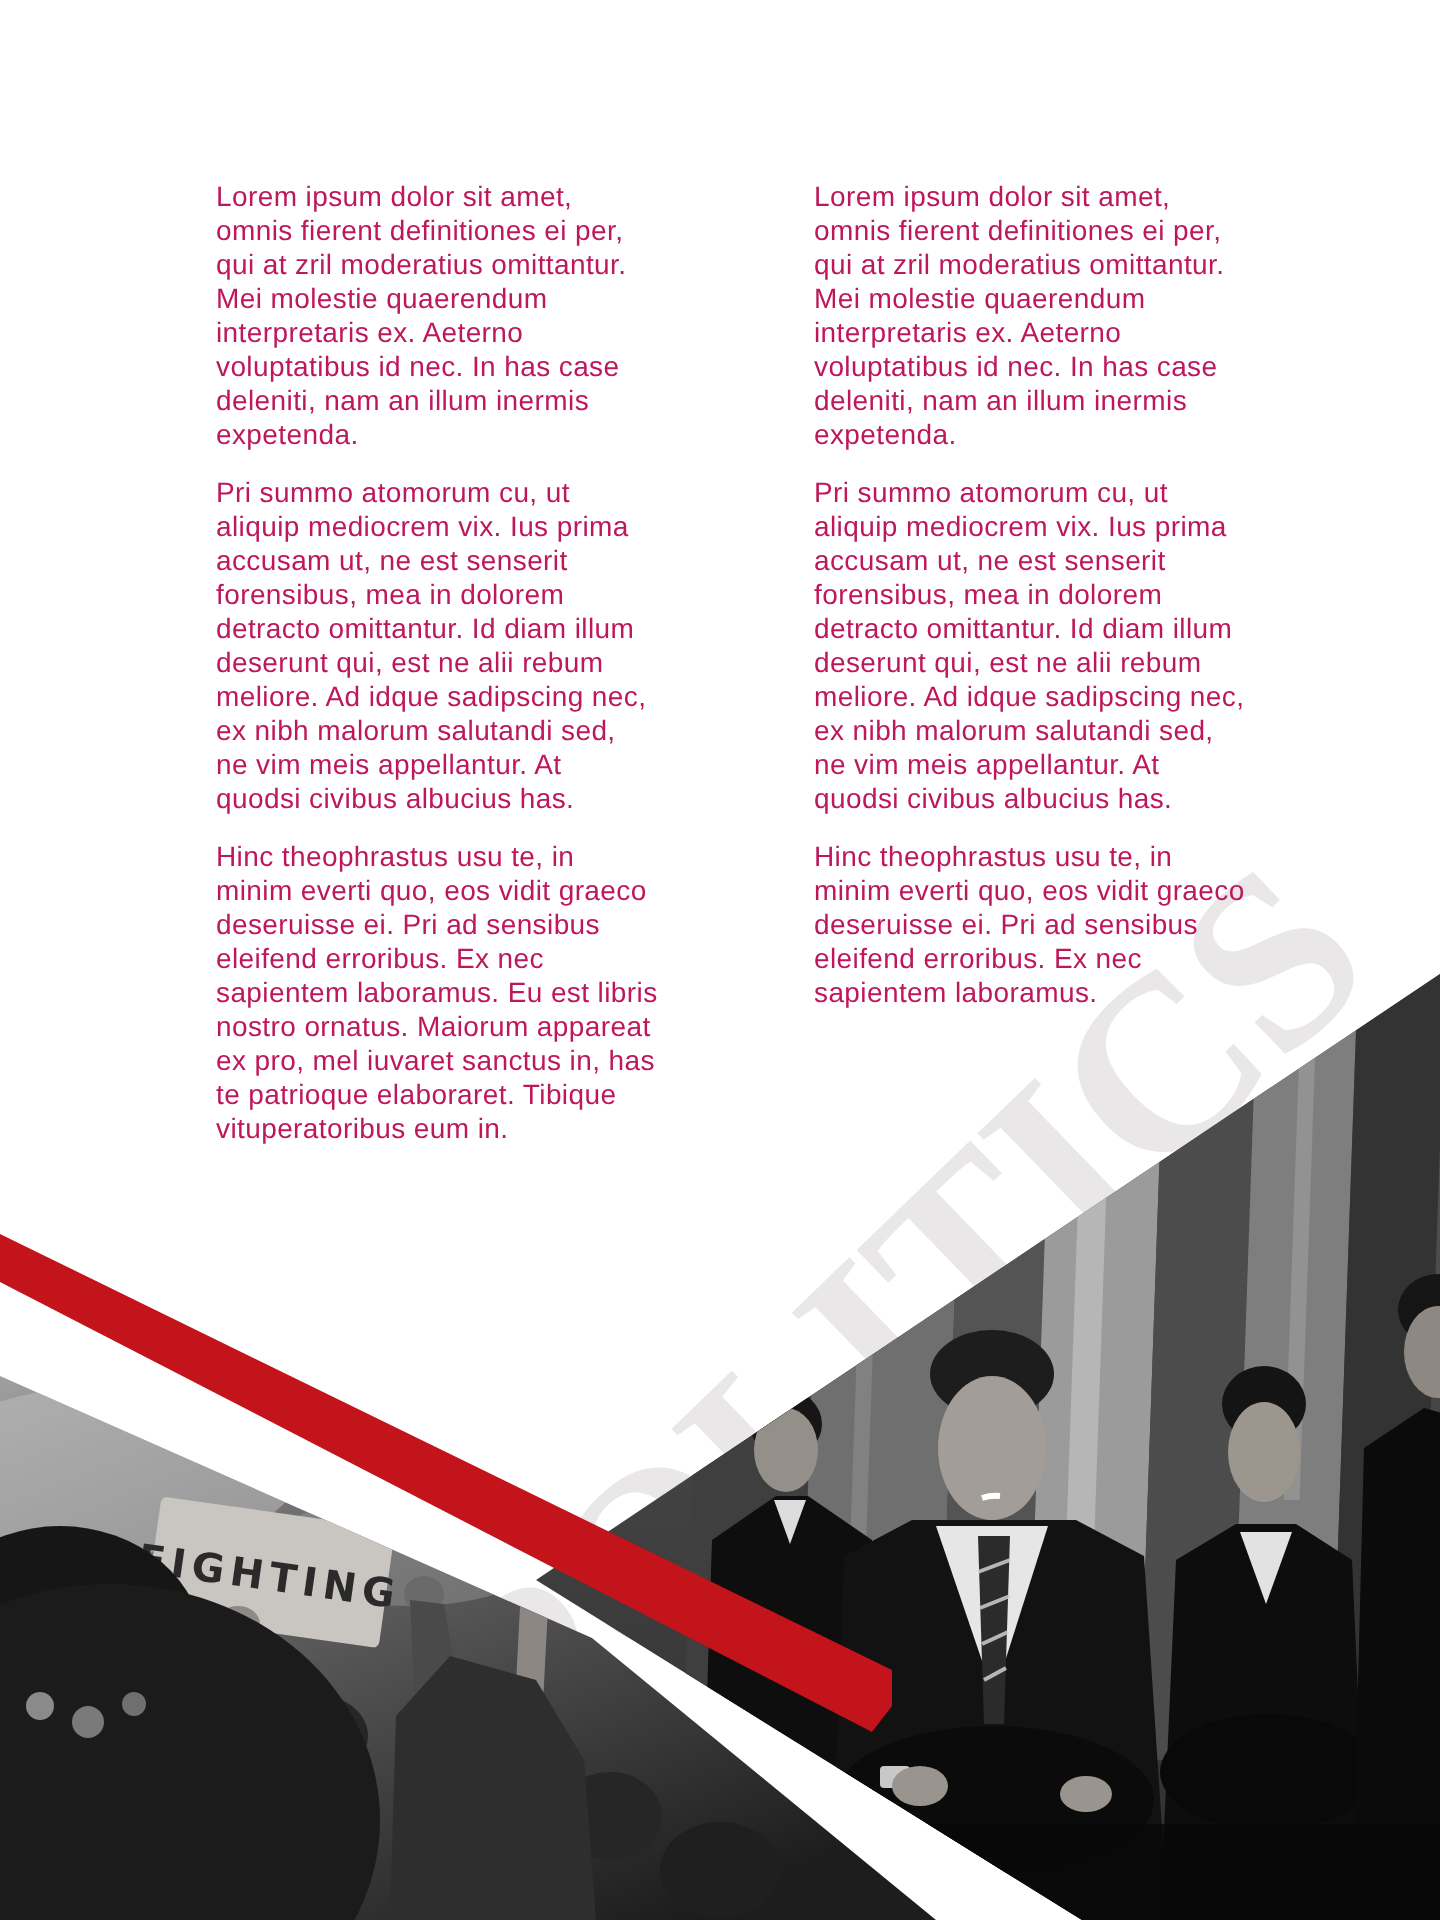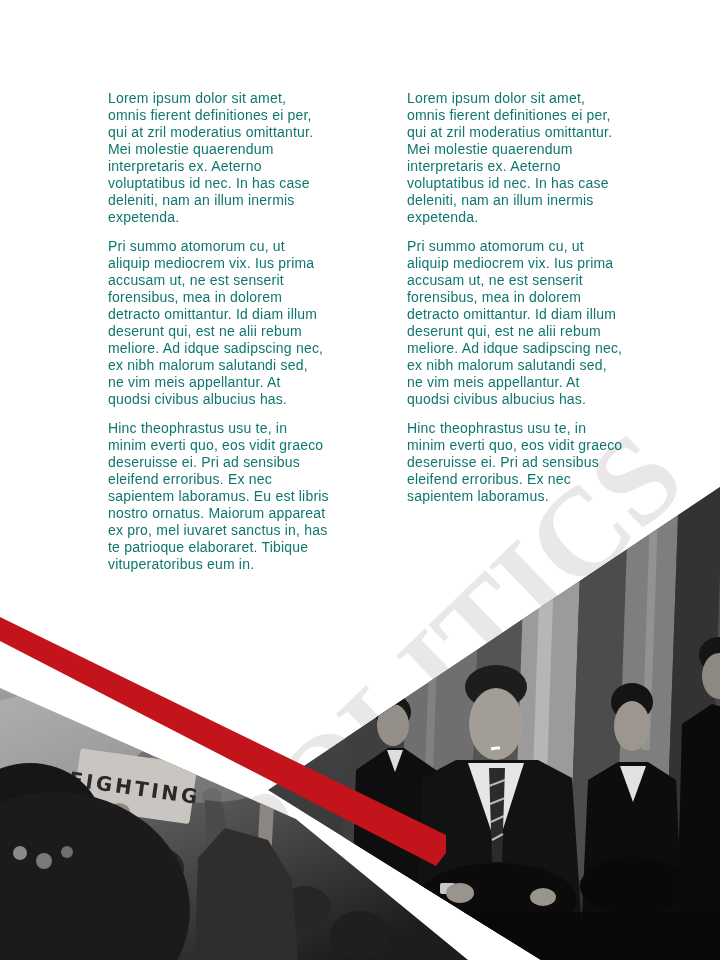--- a/index.html
+++ b/index.html
@@ -11,21 +11,21 @@
   .watermark{
     position:absolute;left:50px;top:578px;width:800px;height:164px;
     line-height:164px;text-align:center;
     font-family:"Liberation Serif","DejaVu Serif",serif;
     font-weight:bold;font-size:124px;letter-spacing:-1px;
     color:#e9e7e8;transform:rotate(-44deg);transform-origin:center;
     user-select:none;z-index:1;
   }
   .col{
     position:absolute;top:90px;width:268px;
-    color:#0f766e;font-size:14px;line-height:17px;letter-spacing:0.2px;
+    color:#be185d;font-size:14px;line-height:17px;letter-spacing:0.2px;
     z-index:3;
   }
   .col-left{left:108px;}
   .col-right{left:407px;}
   .col p{margin:0 0 12px 0;white-space:pre-line;}
   .art{position:absolute;left:0;top:0;z-index:2;}
 </style>
 </head>
 <body>
 

